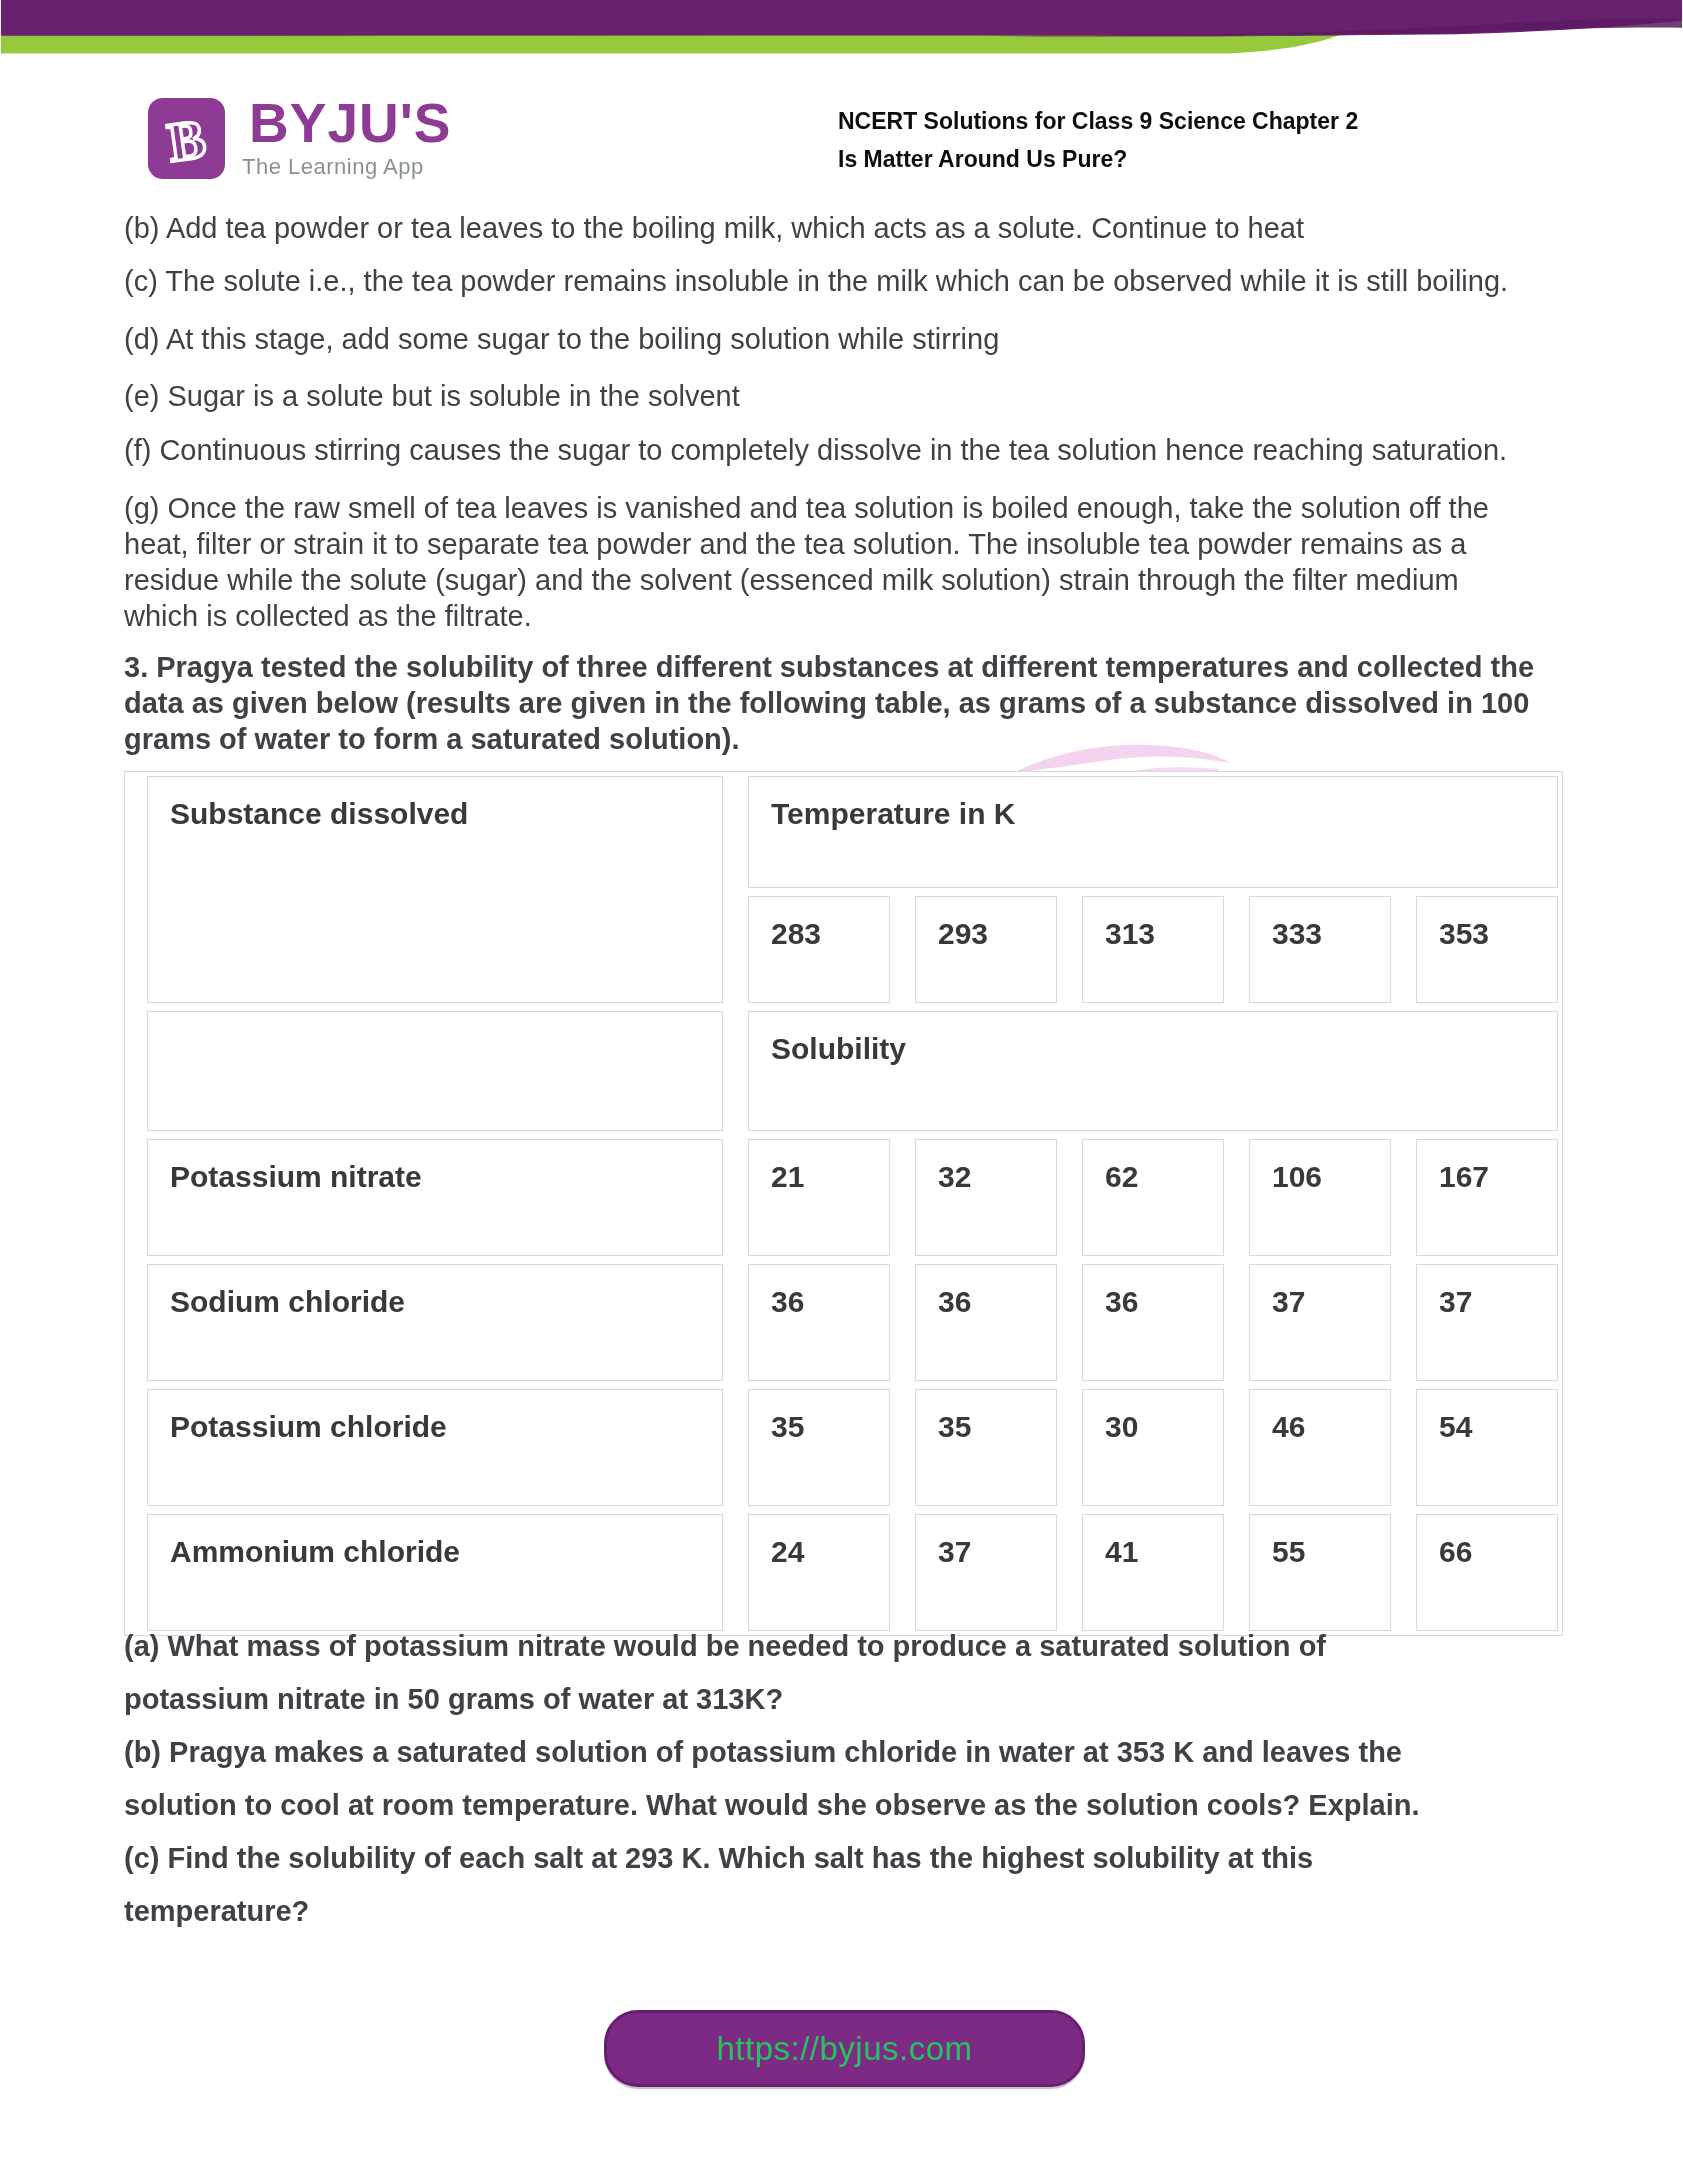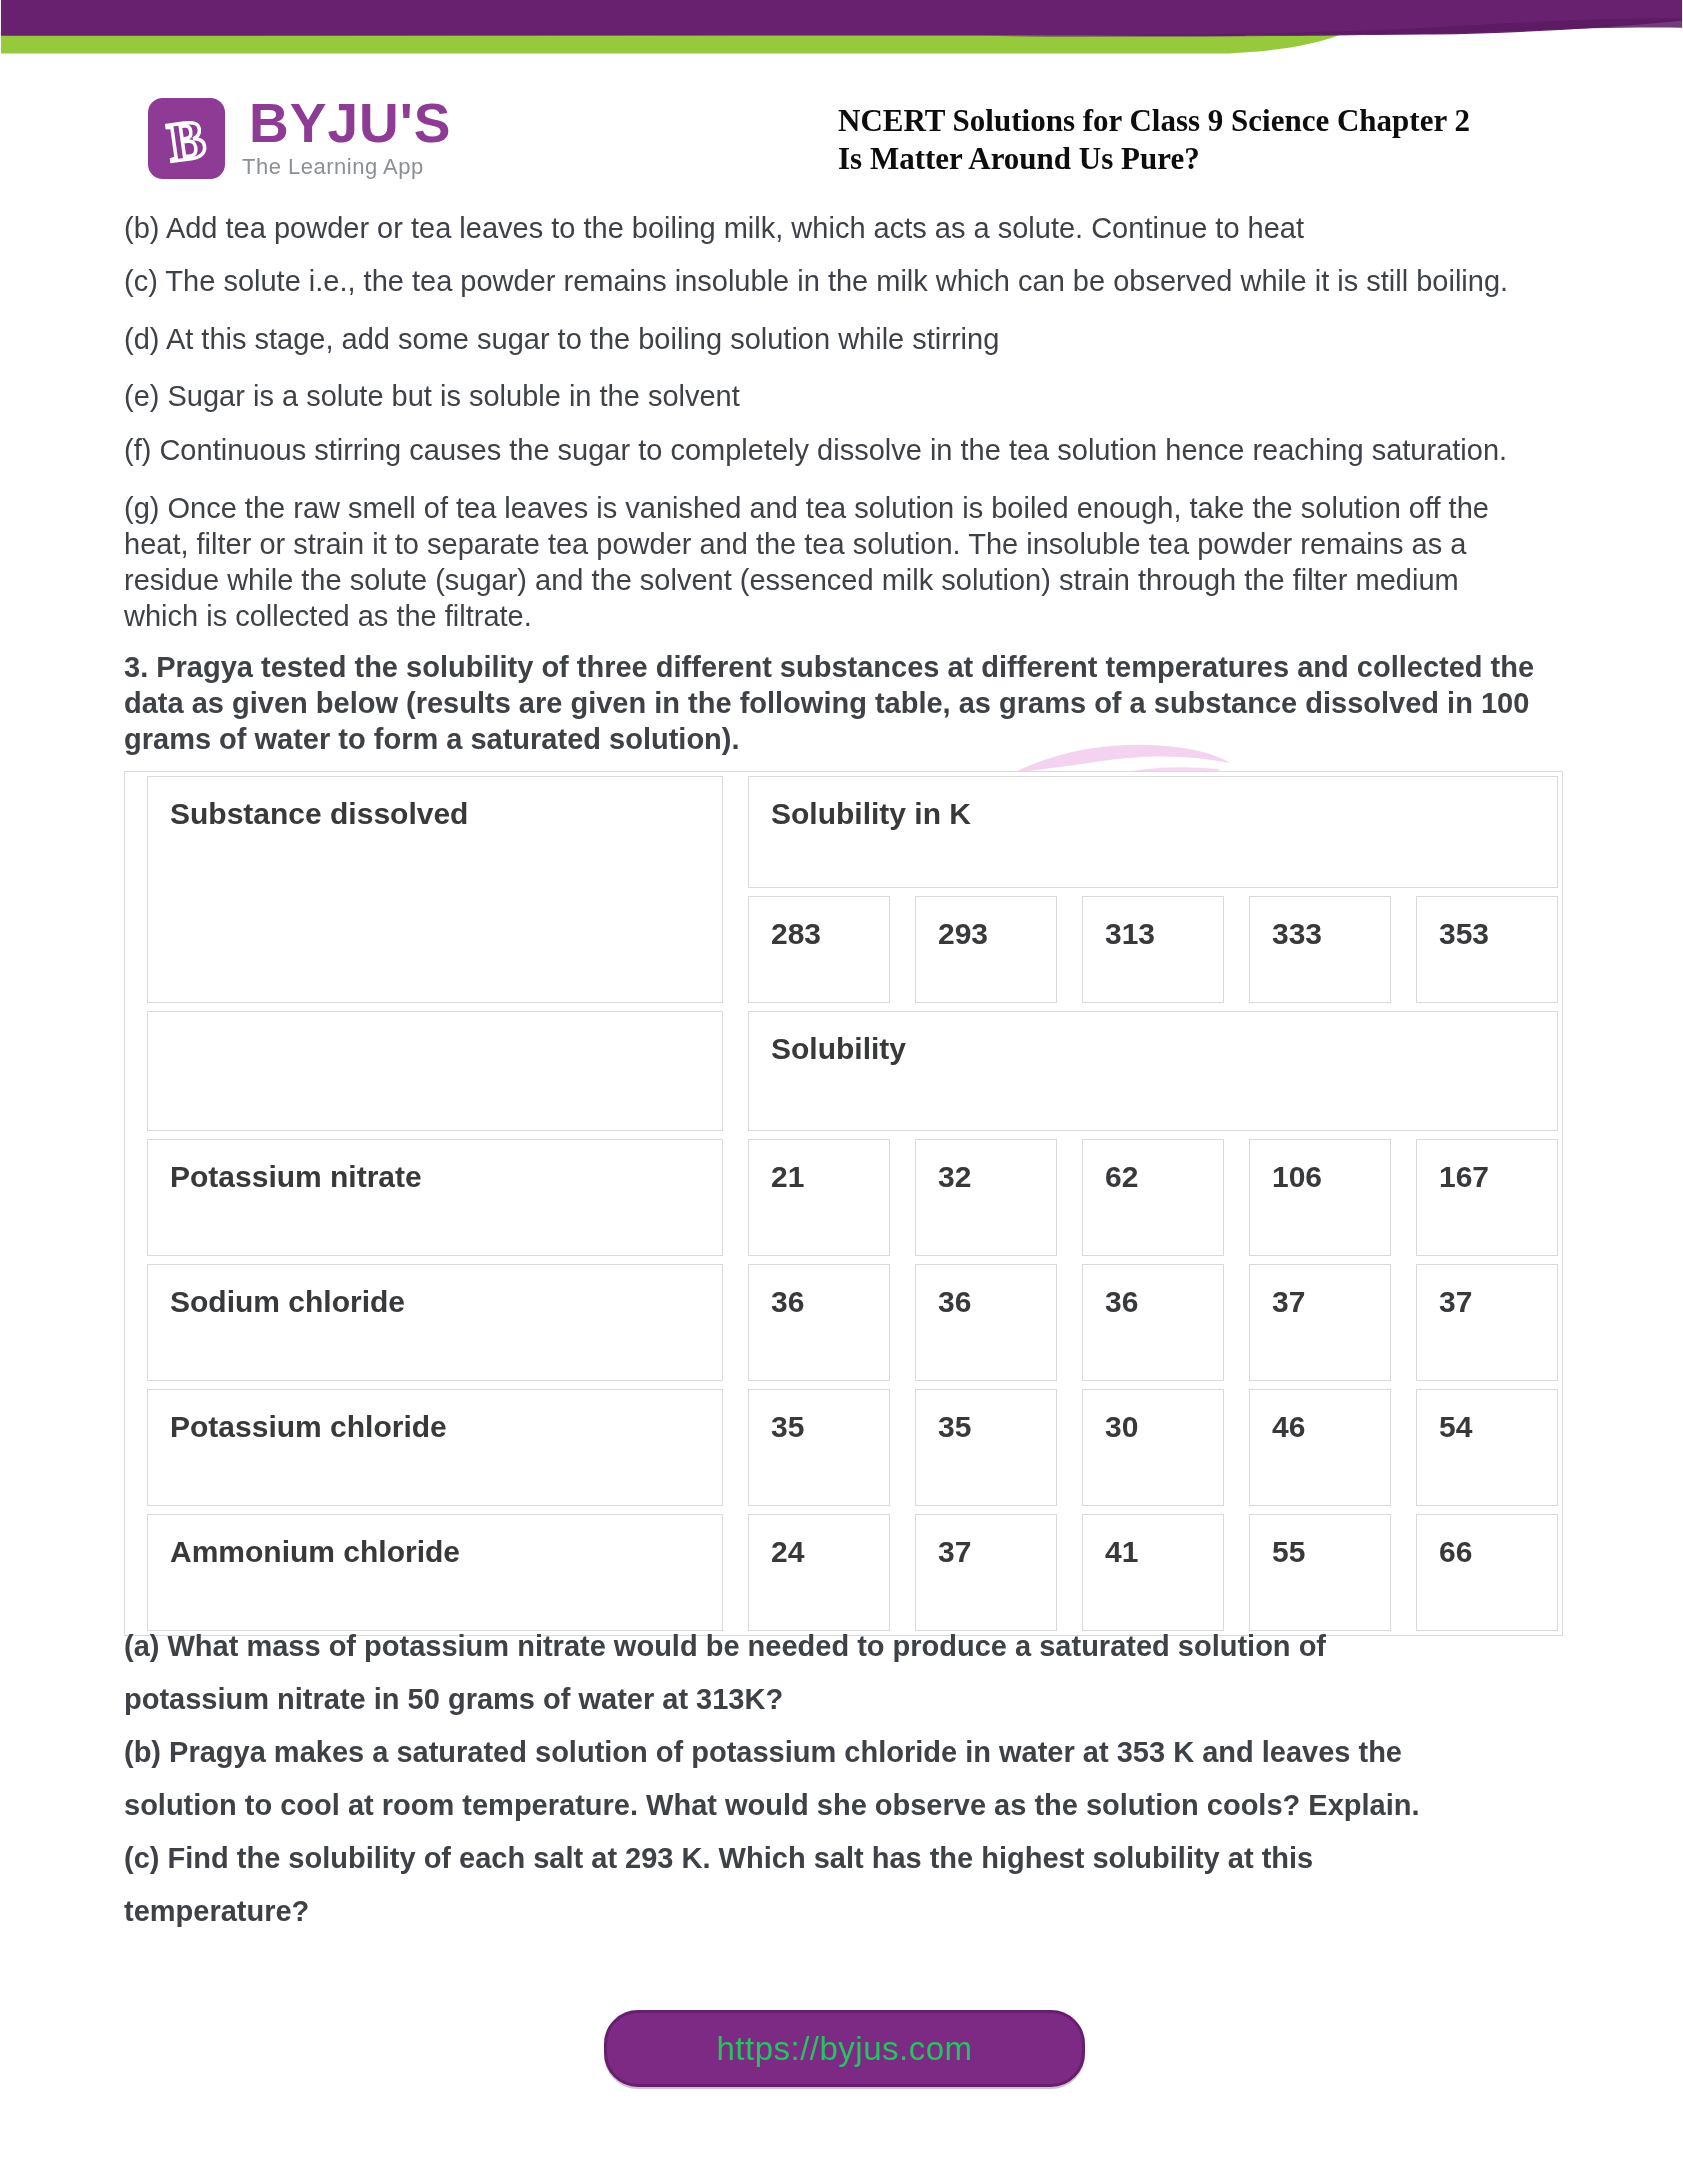--- a/index.html
+++ b/index.html
@@ -17,22 +17,22 @@
   .band-svg .p-maroon{fill:var(--band_maroon);}
   .band-svg .p-green{fill:var(--band_green);}
 
   .logo{position:absolute;left:147px;top:95px;width:475px;height:94px;}
   .logo-tile{position:absolute;left:0;top:2px;width:79px;height:83px;}
   .brand{position:absolute;left:93px;top:-4px;font-size:55px;font-weight:700;
          letter-spacing:1px;color:var(--logo_purple);margin-left:9px;}
   .tagline{position:absolute;left:95px;top:59px;font-size:22px;color:var(--logo_gray);
            letter-spacing:0.5px;}
 
-  .doc-title{position:absolute;left:838px;top:102px;font-family:Liberation Serif, serif;
-             font-weight:700;font-size:31px;line-height:38px;color:#0d0d0d;}
+  .doc-title{position:absolute;left:838px;top:102px;font-family:Liberation Sans, sans-serif;
+             font-weight:700;font-size:23px;line-height:38px;color:#0d0d0d;}
 
   .para{position:absolute;left:124px;width:1485px;font-size:29px;color:var(--text_body);
         line-height:36px;white-space:nowrap;}
   .bold{font-weight:700;}
 
   .wm{position:absolute;opacity:.8;}
   .wm-smudge{position:absolute;background:linear-gradient(90deg,rgba(242,201,238,0),#f2c9ee 30%,#eab9e4 60%,rgba(242,201,238,0));
              filter:blur(3px);border-radius:8px;}
 
   .stable{position:absolute;left:124px;top:771px;width:1439px;box-sizing:border-box;
@@ -100,21 +100,21 @@
 
   <svg class="wm" style="left:1008px;top:737px;width:228px;height:50px" viewBox="0 0 230 50" aria-hidden="true">
     <path d="M5 36 Q70 4 150 8 Q200 11 224 26 Q160 14 95 24 Q40 32 5 36 Z" fill="var(--watermark_pink)"></path>
     <path d="M95 40 Q150 26 212 32 L220 42 Q160 34 100 44 Z" fill="#eab9e4" opacity=".7"></path>
   </svg>
   <div class="wm-smudge" style="left:297px;top:1128px;width:614px;height:10px;opacity:.15"></div>
   <div class="wm-smudge" style="left:257px;top:1376px;width:970px;height:12px;opacity:.2"></div>
 
   <div class="stable">
     <div class="cell" style="grid-area:1/1/3/2">Substance dissolved</div>
-    <div class="cell" style="grid-area:1/2/2/7">Solubility in K</div>
+    <div class="cell" style="grid-area:1/2/2/7">Temperature in K</div>
 
     <div class="cell" style="grid-area:2/2/3/3">283</div>
     <div class="cell" style="grid-area:2/3/3/4">293</div>
     <div class="cell" style="grid-area:2/4/3/5">313</div>
     <div class="cell" style="grid-area:2/5/3/6">333</div>
     <div class="cell" style="grid-area:2/6/3/7">353</div>
 
     <div class="cell" style="grid-area:3/1/4/2"></div>
     <div class="cell" style="grid-area:3/2/4/7">Solubility</div>
 

